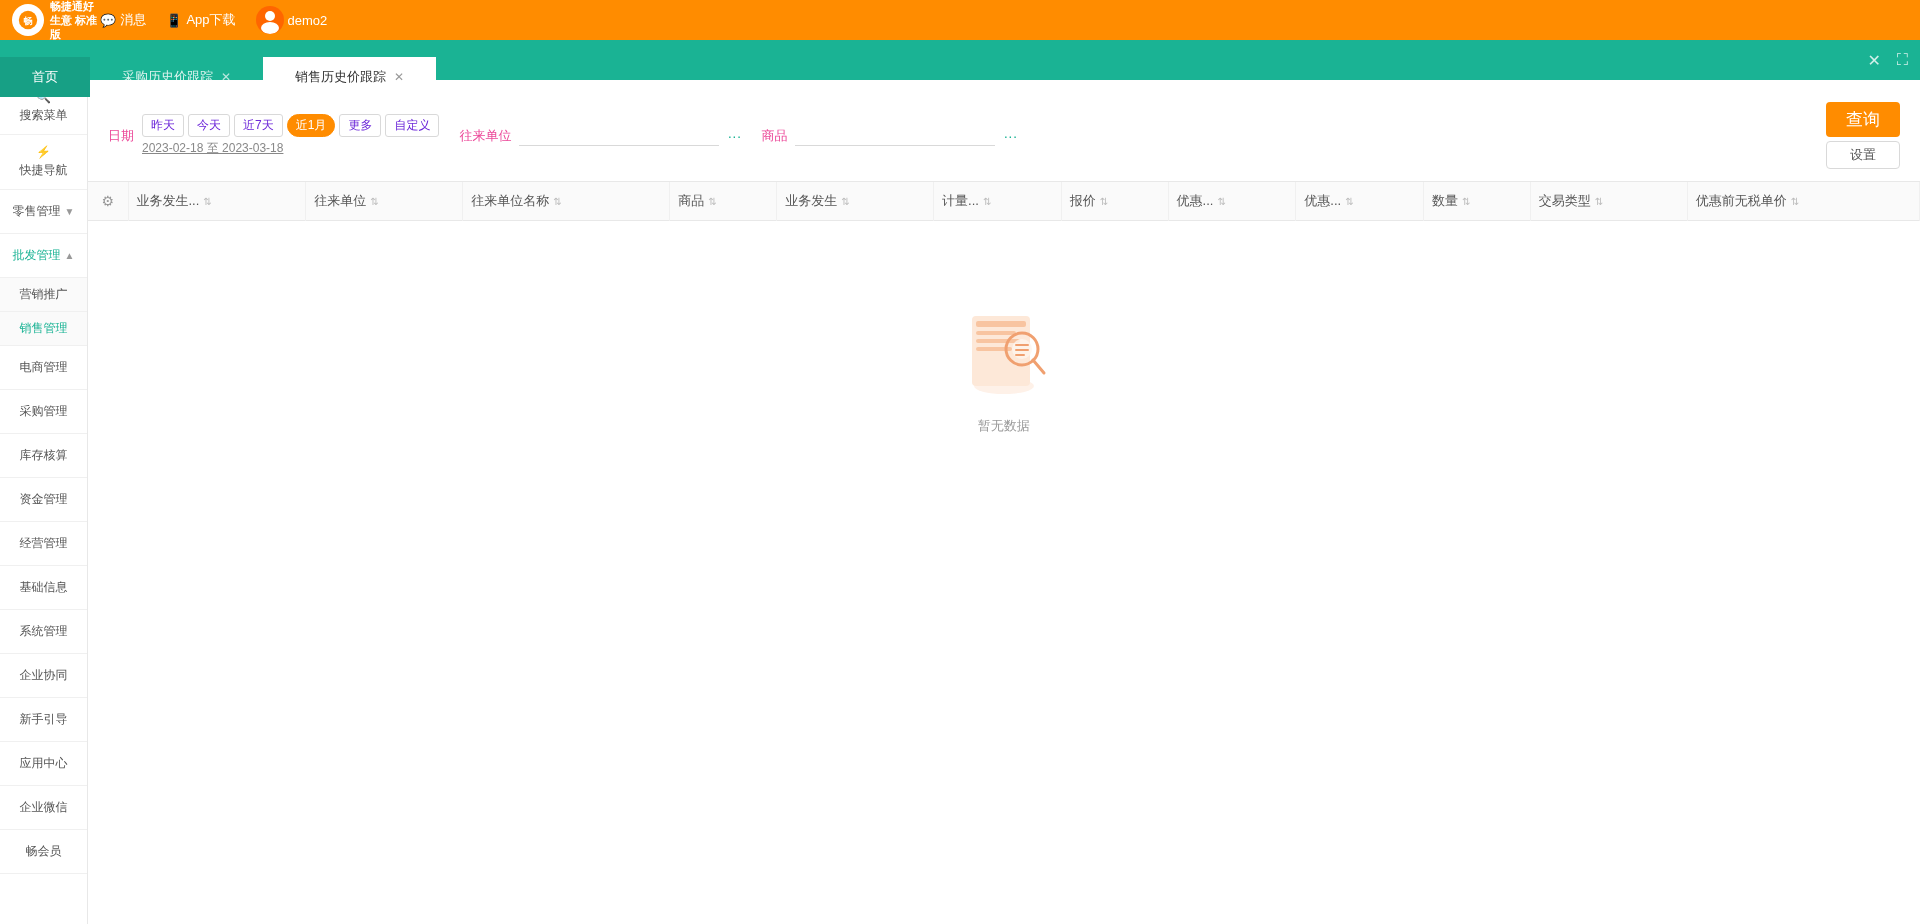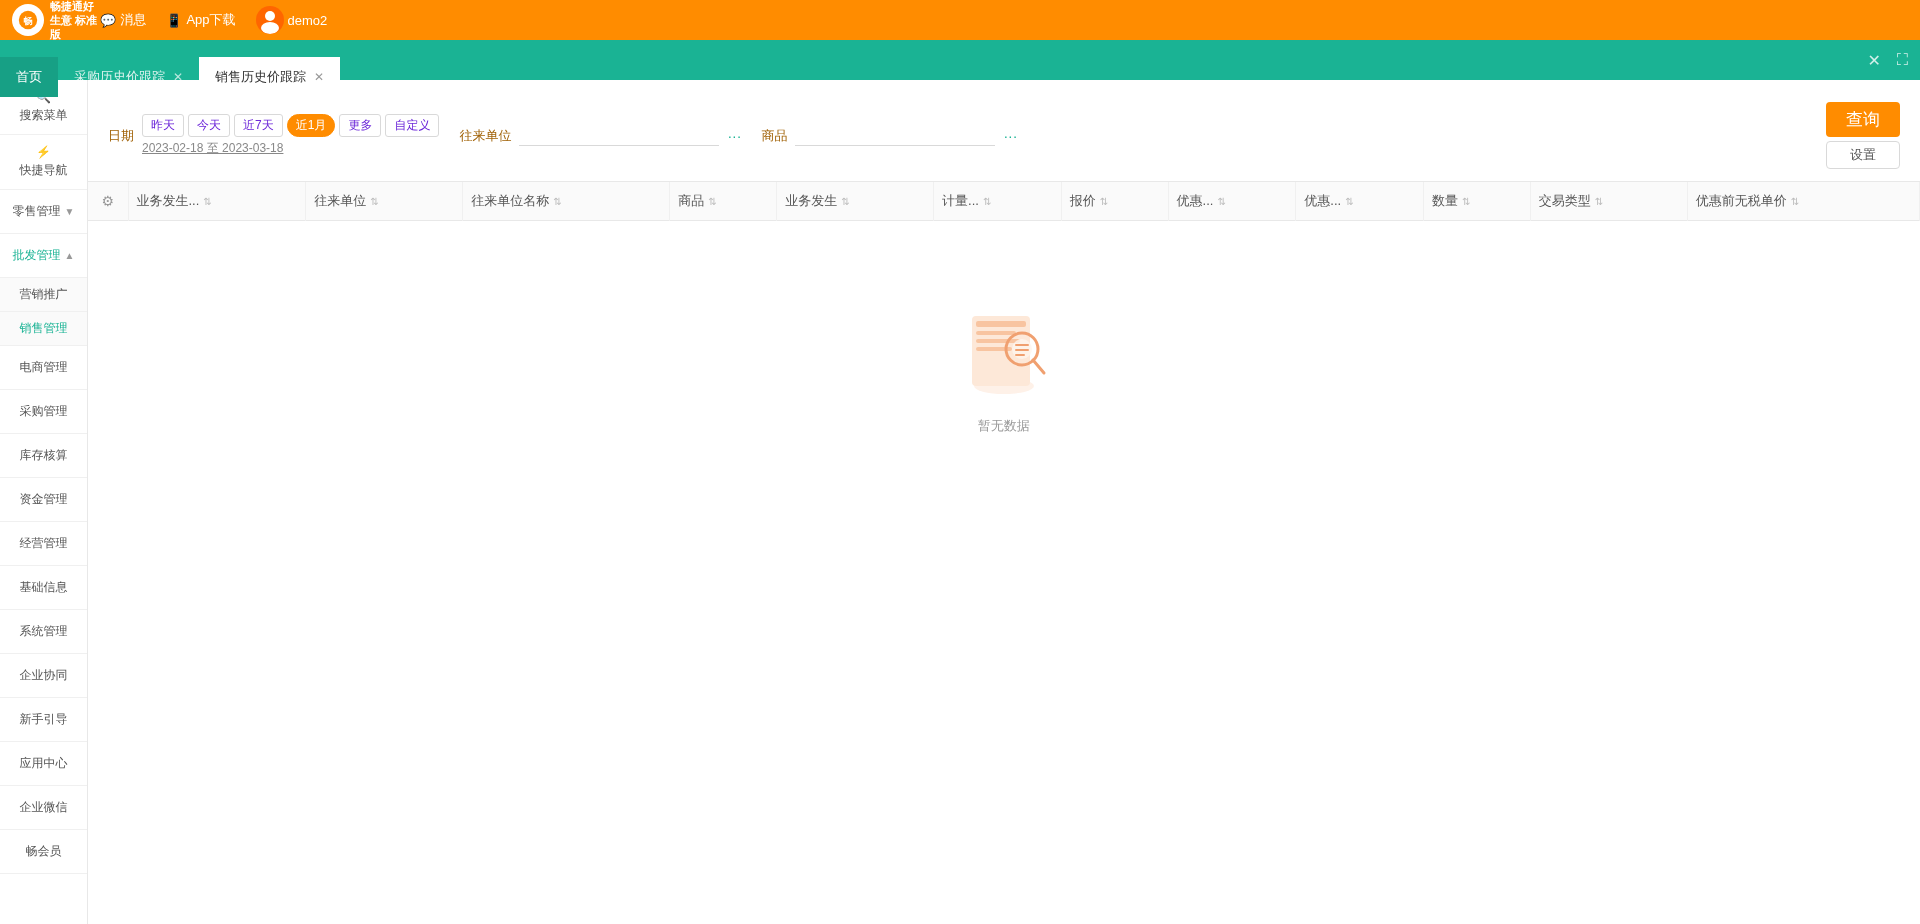--- a/index.html
+++ b/index.html
@@ -89,21 +89,21 @@
       background: #1ab394;
       display: flex;
       align-items: center;
       padding: 0 0 0 0;
       flex-shrink: 0;
     }
     .tab-item {
       height: 40px;
       display: flex;
       align-items: center;
-      padding: 0 16px;
+      padding: 0 32px;
       cursor: pointer;
       font-size: 13px;
       color: rgba(255,255,255,0.85);
       gap: 6px;
       white-space: nowrap;
       position: relative;
       margin-top: 33px;
     }
     .tab-item.home {
       background: #17a085;
@@ -245,21 +245,21 @@
       padding: 10px 0 12px 0;
       flex-wrap: nowrap;
     }
     .filter-group {
       display: flex;
       align-items: center;
       gap: 8px;
       font-size: 13px;
     }
     .filter-label {
-      color: #a16207;
+      color: #ec4899;
       white-space: nowrap;
     }
     .date-buttons {
       display: flex;
       align-items: center;
       gap: 4px;
     }
     .date-btn {
       padding: 2px 8px;
       border: 1px solid #d9d9d9;

